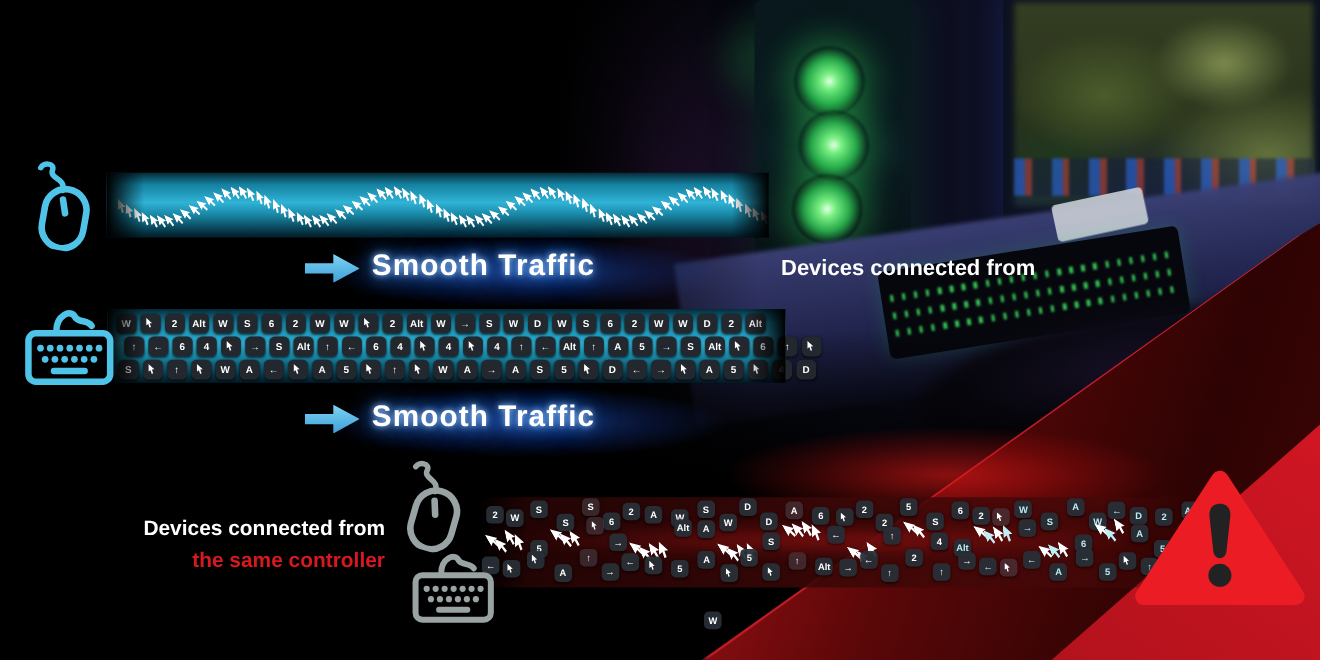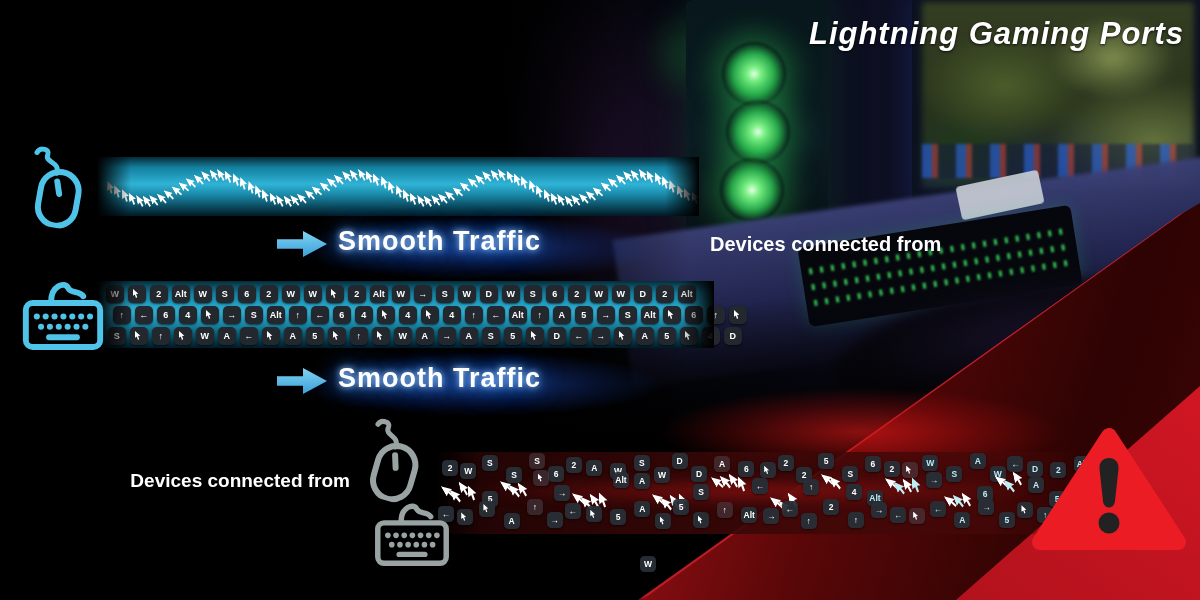--- a/index.html
+++ b/index.html
@@ -157,21 +157,20 @@
     <div class="ph-arm"></div>
     <div class="ph-fade-left"></div>
     <div class="ph-fade-bottom"></div>
   </div>
 
   <div class="wedge-edge"></div>
   <div class="wedge-dark"></div>
   <div class="wedge-bright"></div>
 
   <div class="title">
-    <span class="main">Lightning Gaming Ports</span>
   </div>
 
   <svg class="icon" id="icon-mouse-blue" width="72" height="78" viewBox="0 0 72 78">
     <path d="M30,24 C32,12 16,16 18,7 C19,1 9,1 7,7" fill="none" stroke="#4fc3e8" stroke-width="5" stroke-linecap="round"></path>
     <rect x="17" y="22" width="38" height="54" rx="19" fill="none" stroke="#4fc3e8" stroke-width="6"></rect>
     <line x1="32" y1="32" x2="36" y2="44" stroke="#4fc3e8" stroke-width="6" stroke-linecap="round"></line>
   </svg>
   <div class="bar" id="bar-mouse">
     <div>
         <i class="cur" style="left: 10px; top: 24px; transform: rotate(2deg); background: rgb(255, 255, 255); width: 10px; height: 14px;"></i>
@@ -583,20 +582,21 @@
           <i class="cur"></i>
         </span>
         <span class="ckey cyan" style="left: 601.03px; top: 55.4029px;">↑</span>
         <span class="ckey cyan" style="left: 624.772px; top: 55.6627px;">4</span>
       </div>
   </div>
   <span class="ckey" id="stray-key">W</span>
 
   <div class="caption" id="cap-same">
     <div class="l1">Devices connected from</div>
+    <div class="l2">the same controller</div>
   </div>
 
   <svg class="icon" id="icon-warning" width="162" height="128" viewBox="0 0 162 128">
     <polygon points="81,12 150,118 12,118" fill="#ec1c24" stroke="#ec1c24" stroke-width="16" stroke-linejoin="round"></polygon>
     <path d="M81,34 C87,34 91,38 90.5,45 L87,77 C86.7,81 84,83.5 81,83.5 C78,83.5 75.3,81 75,77 L71.5,45 C71,38 75,34 81,34 Z" fill="#222"></path>
     <circle cx="81" cy="99" r="10.5" fill="#222"></circle>
   </svg>
 
 </div>
 

